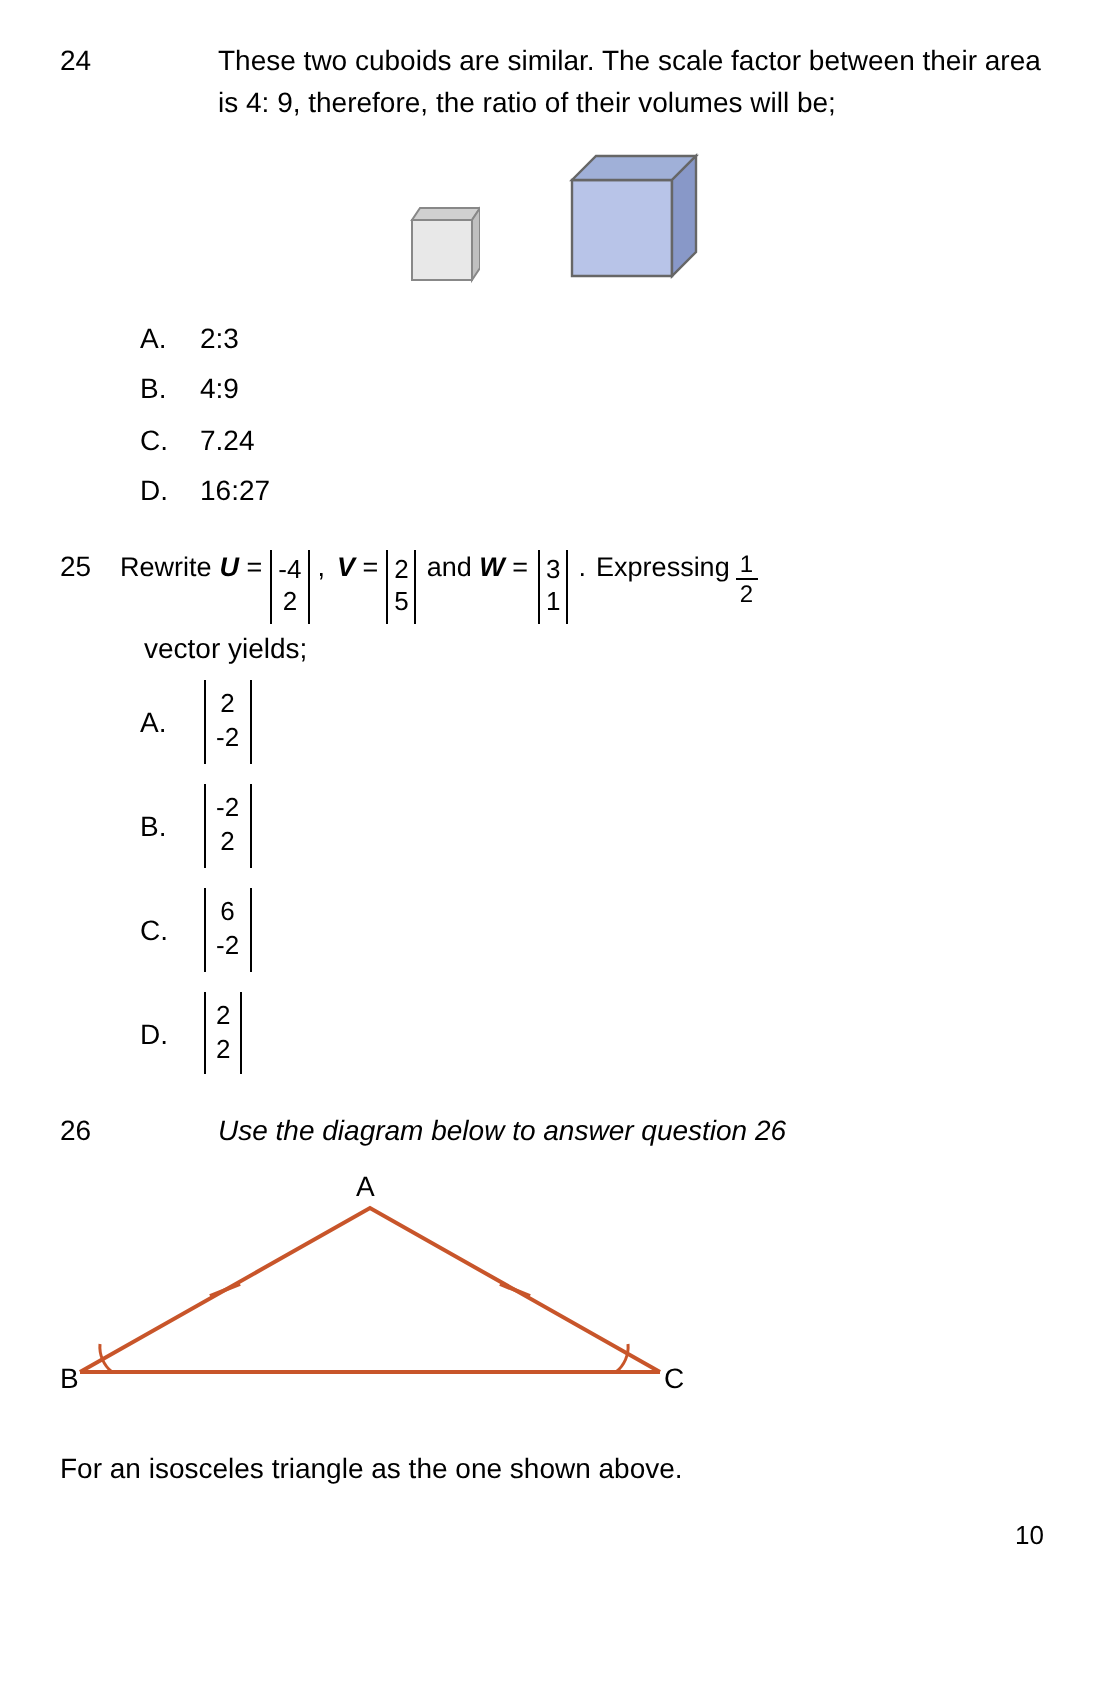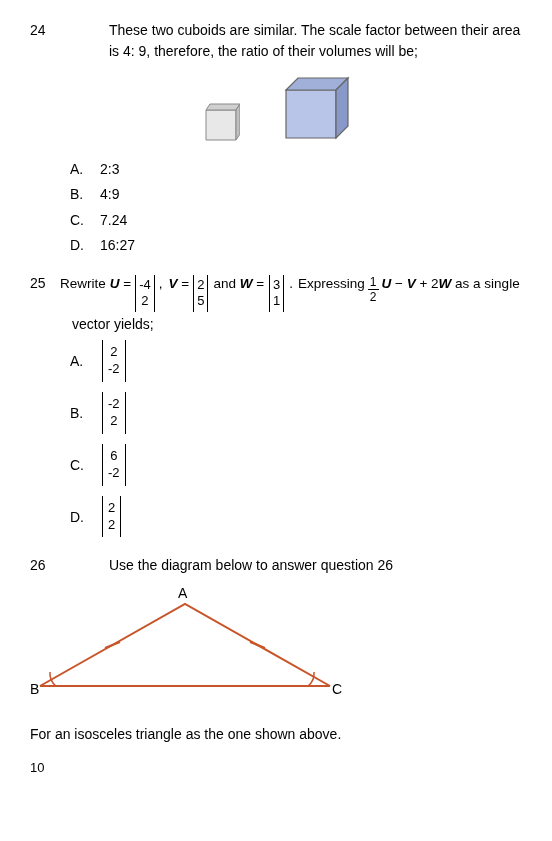--- a/index.html
+++ b/index.html
@@ -134,26 +134,27 @@
     }
 
     
     .diagram-container {
       margin: 10px 0 10px 0;
       position: relative;
       height: 130px;
     }
 
     .footer-text {
-      text-align: left;
+      text-align: right;
       margin-top: 0;
       font-size: 13px;
     }
 
     .italic-text {
+      font-style: italic;
     }
   </style>
 </head>
 <body>
 
 <div class="question-block">
   <div class="question-header">
     <span class="q-num">24</span>
     <span class="q-text">These two cuboids are similar. The scale factor between their area is 4: 9, therefore, the ratio of their volumes will be;</span>
   </div>
@@ -225,21 +226,20 @@
           <span>3</span>
           <span>1</span>
         </span>
       </span>
       <span style="margin:0 3px;">.</span>
       <span>Expressing</span>
       <span class="fraction">
         <span class="frac-num">1</span>
         <span class="frac-den">2</span>
       </span>
-      <span><span class="bold-letter">U</span> − <span class="bold-letter">V</span> + 2<span class="bold-letter">W</span>  as a single</span>
     </div>
   </div>
   <div style="margin-top:4px; margin-left:42px;">vector yields;</div>
 
   <div class="options-vector">
     <div class="option-vector-item">
       <span class="option-letter">A.</span>
       <span class="vector-answer">
         <span class="vector-col">
           <span>2</span>

